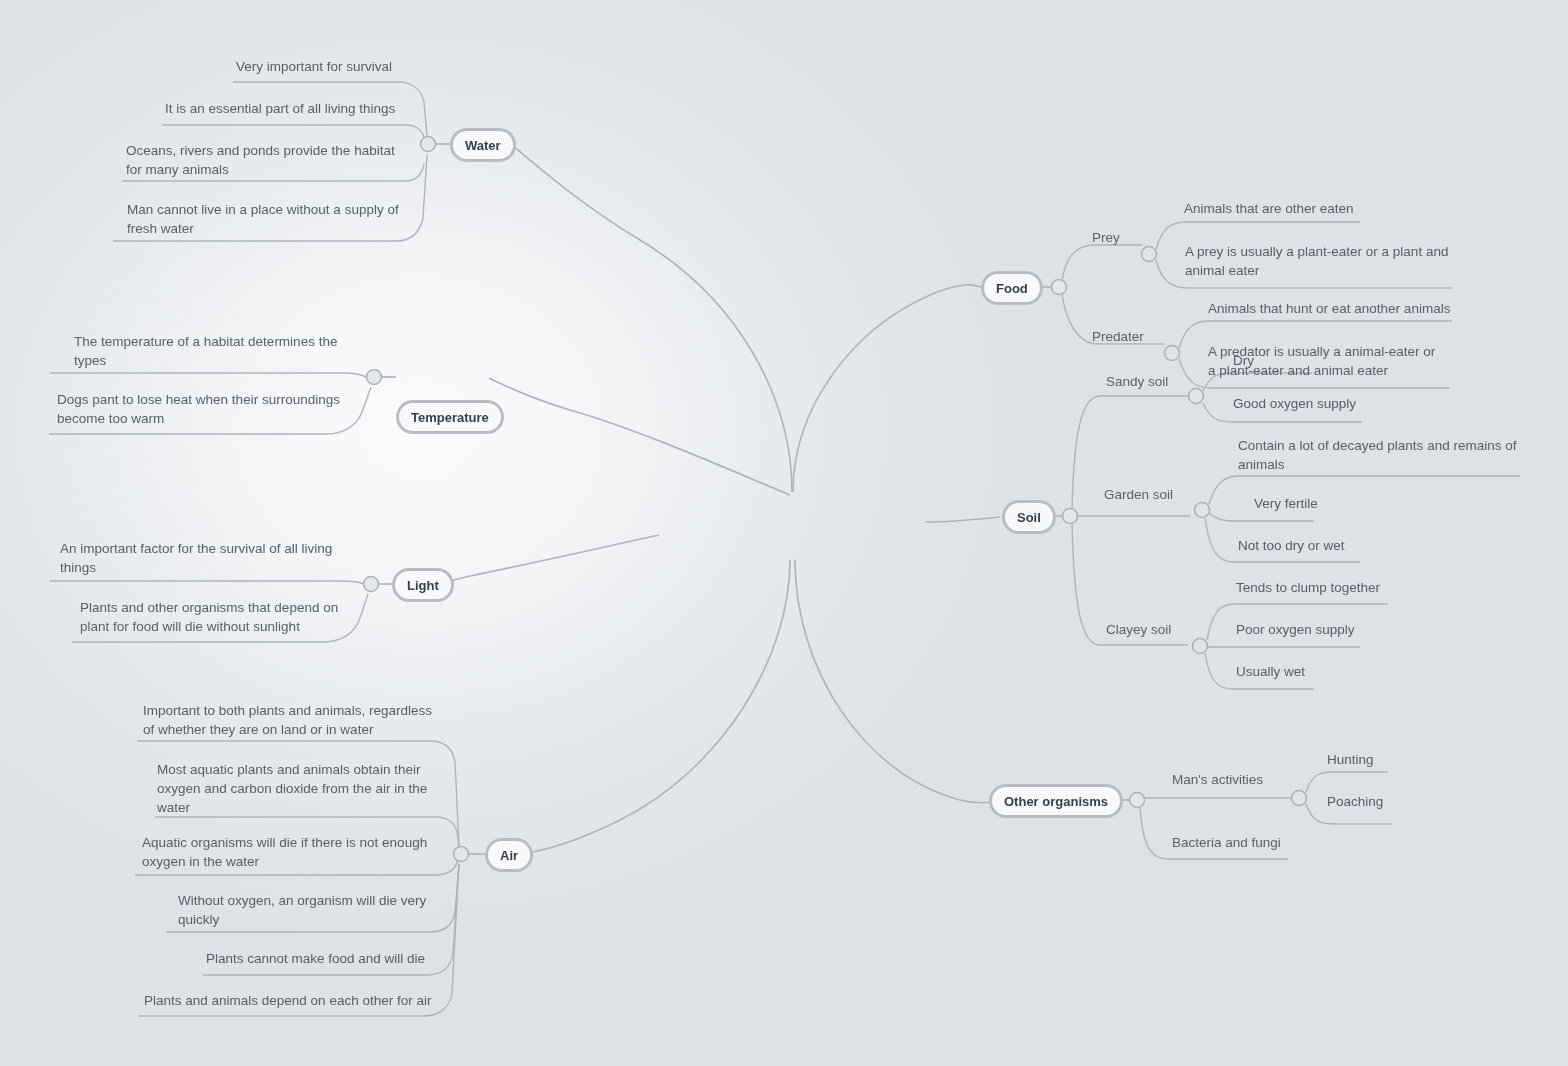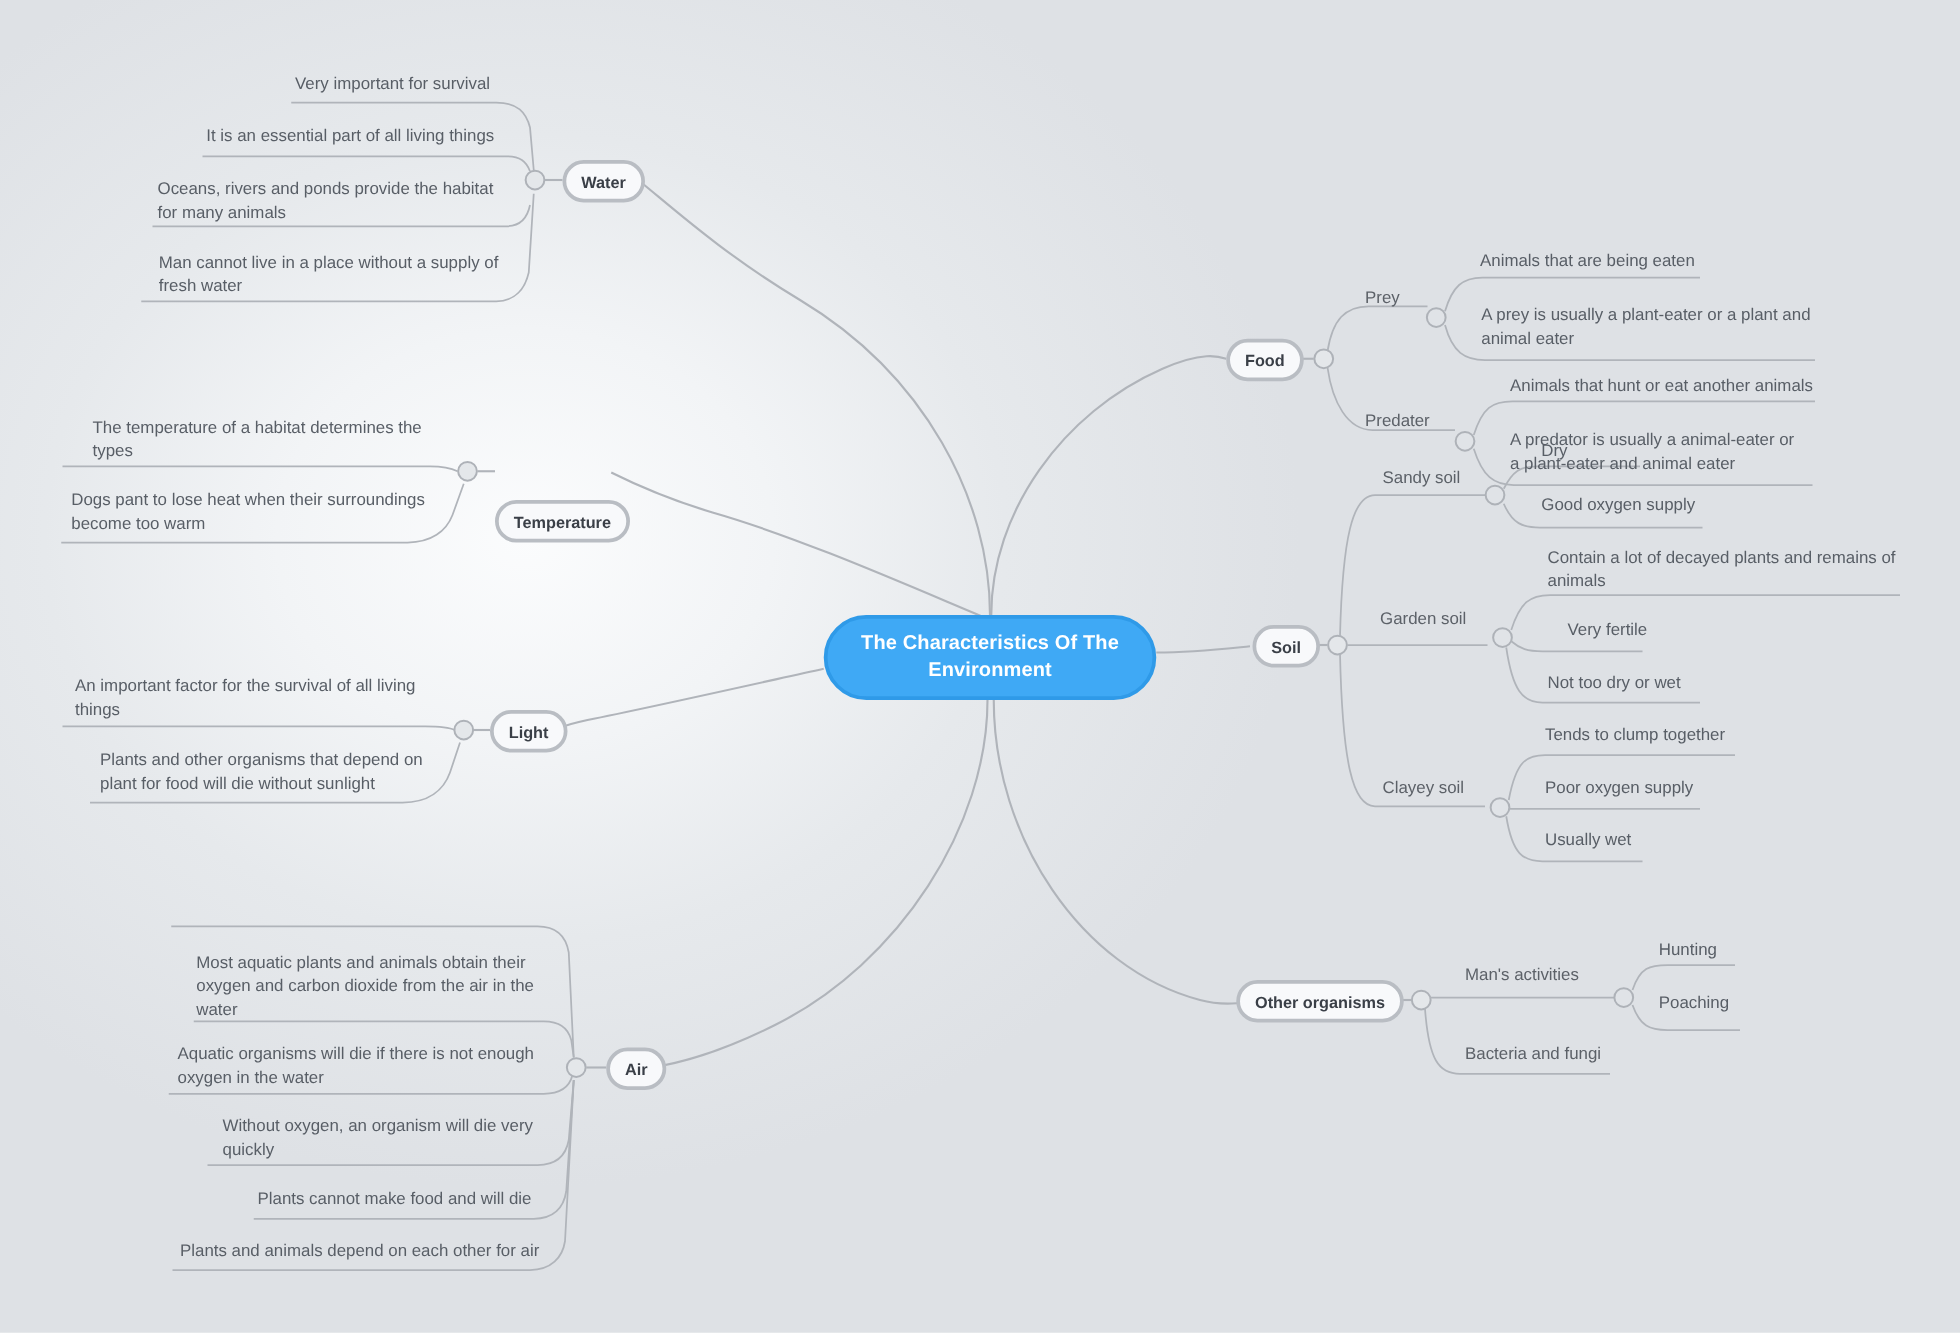--- a/index.html
+++ b/index.html
@@ -154,23 +154,20 @@
     <circle class="knob" cx="1137" cy="800" r="7.5"></circle>
     <path d="M 1111,800 L 1129,800"></path>
     <path class="thin" d="M 1144,798 L 1292,798"></path>
     <path class="thin" d="M 1140,807 C 1143,848 1151,859 1168,859 L 1288,859"></path>
 
     <circle class="knob2" cx="1299" cy="798" r="7.5"></circle>
     <path class="thin" d="M 1306,792 C 1312,774 1320,772 1334,772 L 1388,772"></path>
     <path class="thin" d="M 1306,804 C 1312,821 1320,824 1334,824 L 1392,824"></path>
   </svg>
 
-  <div class="root-node">
-    <span>The Characteristics Of The Environment</span>
-  </div>
 
   <div class="pill" style="left:450px; top:128px;">
     <span>Water</span>
   </div>
   <div class="pill" style="left:396px; top:361px;margin-top:39px;">
     <span>Temperature</span>
   </div>
   <div class="pill" style="left:392px; top:568px;">
     <span>Light</span>
   </div>
@@ -201,27 +198,28 @@
   <div class="leaf" style="left:165px; top:99px;  width:260px;">It is an essential part of all living things</div>
   <div class="leaf" style="left:126px; top:141px; width:278px;">Oceans, rivers and ponds provide the habitat for many animals</div>
   <div class="leaf" style="left:127px; top:200px; width:278px;">Man cannot live in a place without a supply of fresh water</div>
 
   <div class="leaf" style="left:74px; top:332px; width:272px;">The temperature of a habitat determines the types</div>
   <div class="leaf" style="left:60px; top:539px; width:290px;">An important factor for the survival of all living things</div>
 
   <div class="leaf" style="left:57px; top:390px; width:290px;">Dogs pant to lose heat when their surroundings become too warm</div>
   <div class="leaf" style="left:80px; top:598px; width:272px;">Plants and other organisms that depend on plant for food will die without sunlight</div>
 
+  <div class="leaf" style="left:143px; top:701px; width:294px;">Important to both plants and animals, regardless of whether they are on land or in water</div>
   <div class="leaf" style="left:157px; top:760px; width:290px;">Most aquatic plants and animals obtain their oxygen and carbon dioxide from the air in the water</div>
   <div class="leaf" style="left:142px; top:833px; width:295px;">Aquatic organisms will die if there is not enough oxygen in the water</div>
   <div class="leaf" style="left:178px; top:891px; width:262px;">Without oxygen, an organism will die very quickly</div>
   <div class="leaf" style="left:206px; top:949px; width:232px;">Plants cannot make food and will die</div>
   <div class="leaf" style="left:144px; top:991px; width:290px;">Plants and animals depend on each other for air</div>
 
-  <div class="leaf" style="left:1184px; top:199px; width:260px;">Animals that are being eaten</div>
+  <div class="leaf" style="left:1184px; top:199px; width:260px;">Animals that are other eaten</div>
   <div class="leaf" style="left:1185px; top:242px; width:290px;">A prey is usually a plant-eater or a plant and animal eater</div>
 
   <div class="leaf" style="left:1208px; top:299px; width:280px;">Animals that hunt or eat another animals</div>
   <div class="leaf" style="left:1208px; top:342px; width:236px;">A predator is usually a animal-eater or a plant-eater and animal eater</div>
 
   <div class="leaf" style="left:1233px; top:351px; width:70px;">Dry</div>
   <div class="leaf" style="left:1233px; top:394px; width:150px;">Good oxygen supply</div>
 
   <div class="leaf" style="left:1238px; top:436px; width:290px;">Contain a lot of decayed plants and remains of animals</div>
   <div class="leaf" style="left:1238px; top:494px; width:130px;margin-left:16px;">Very fertile</div>

